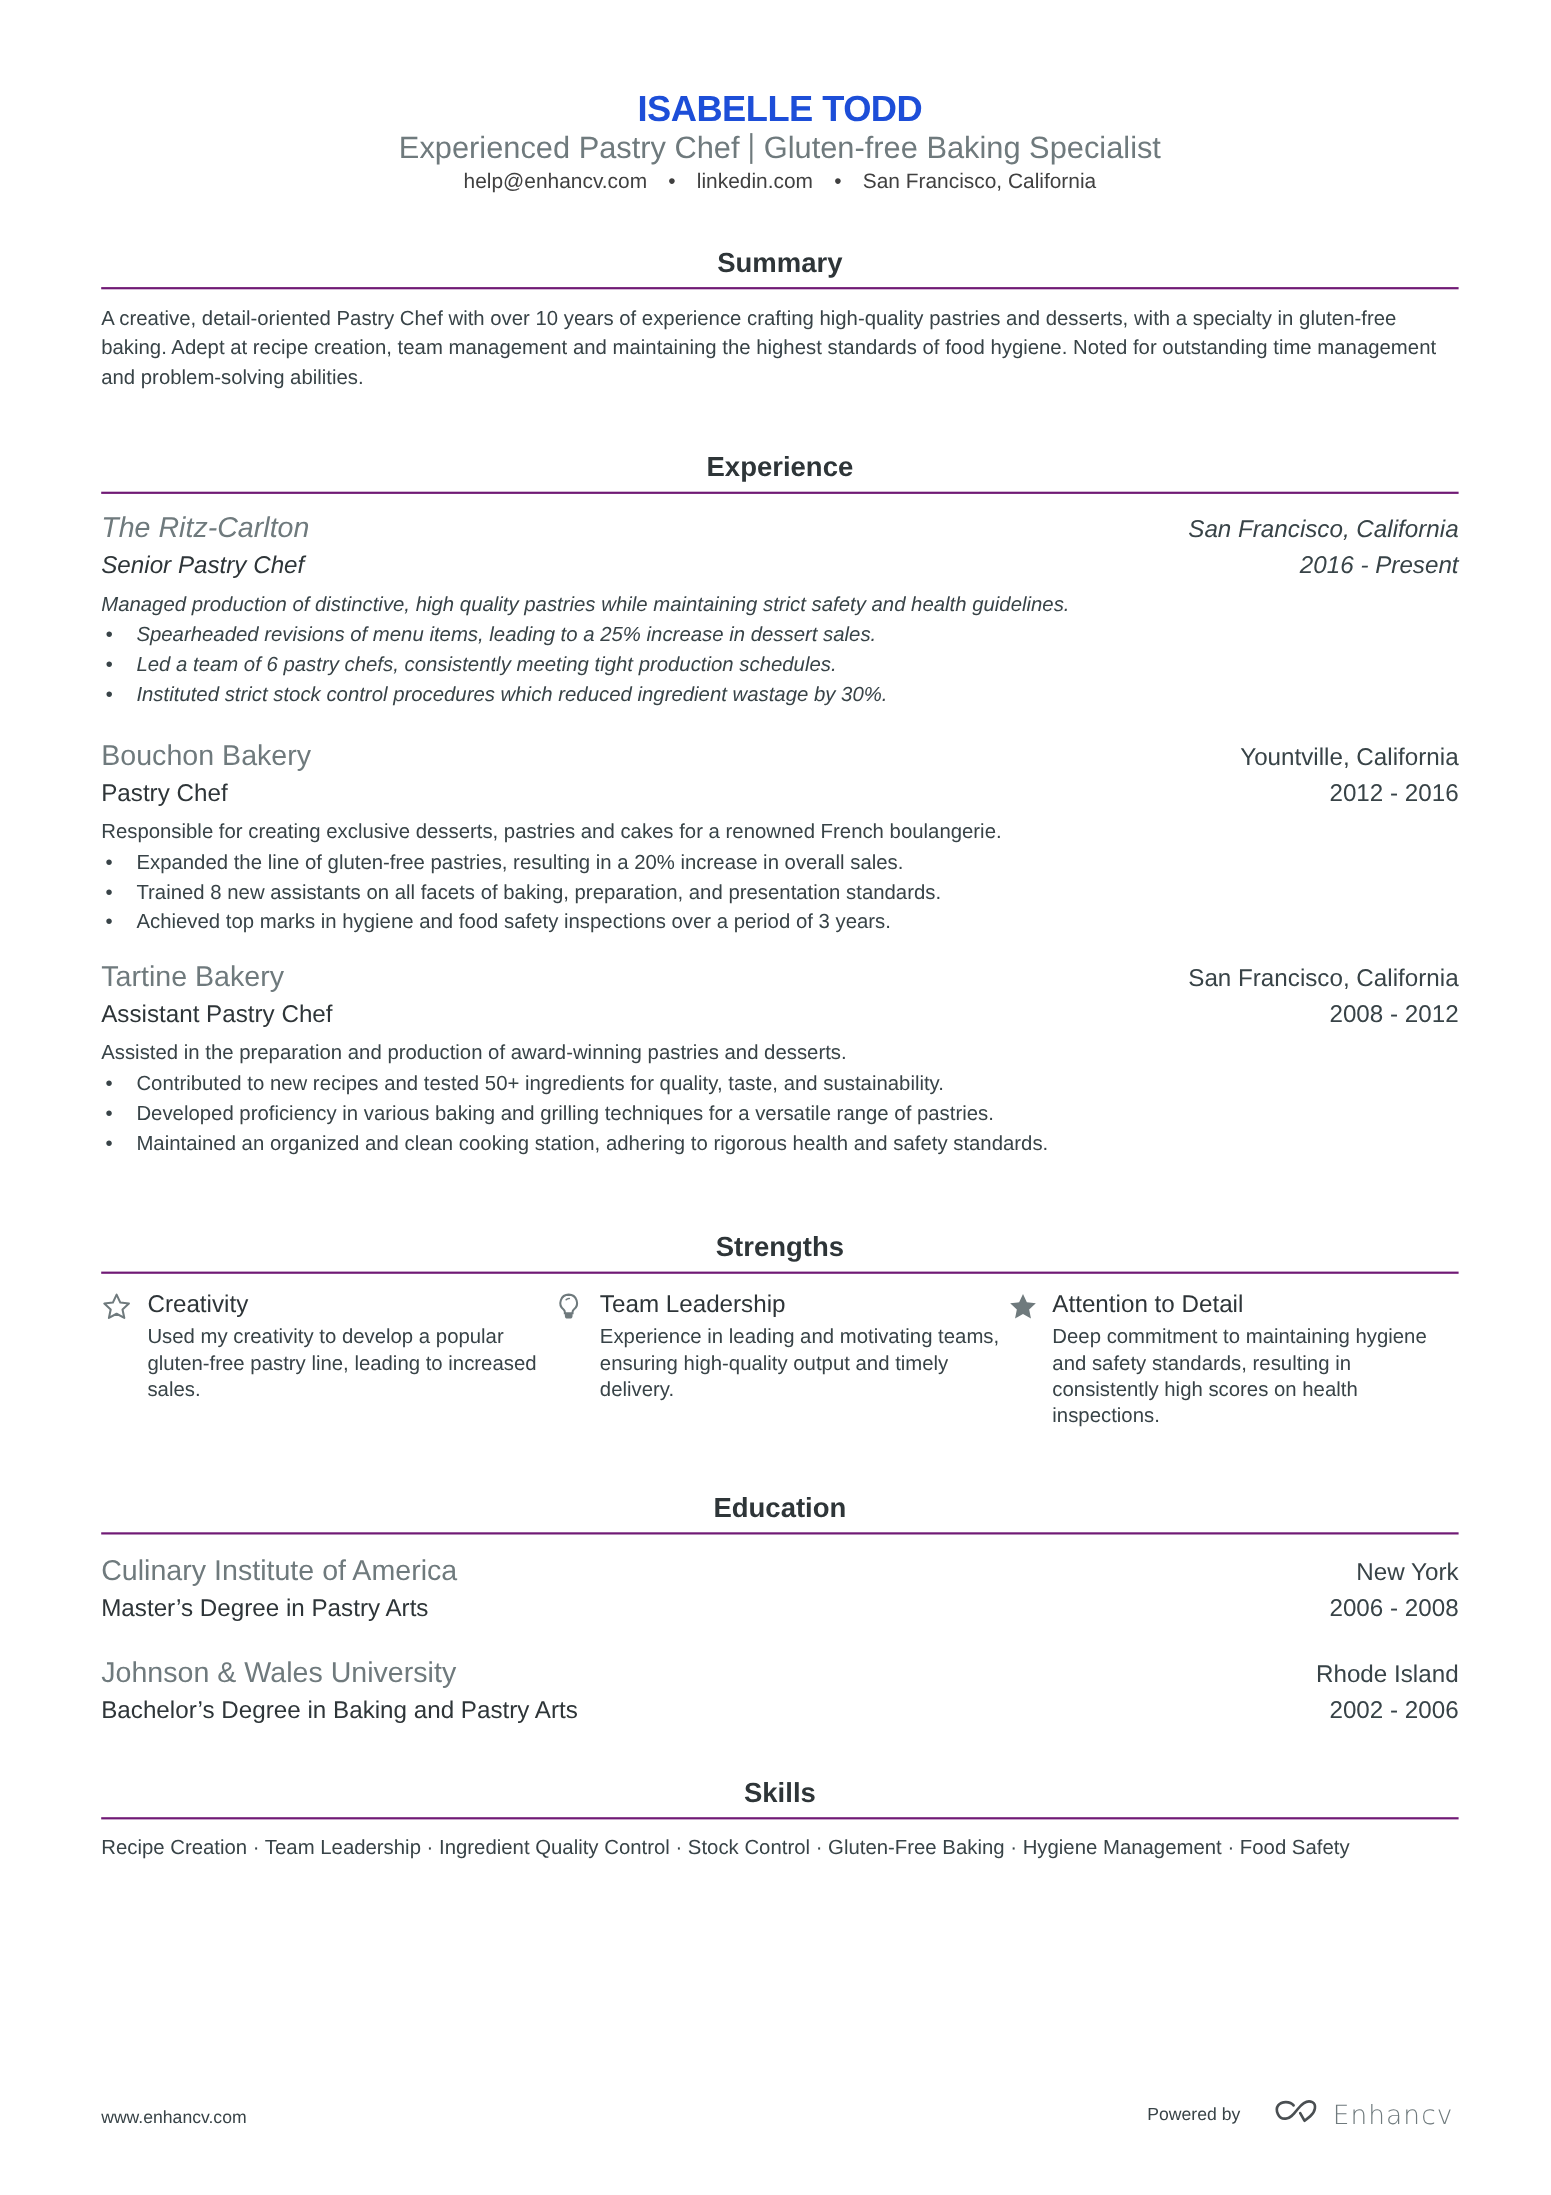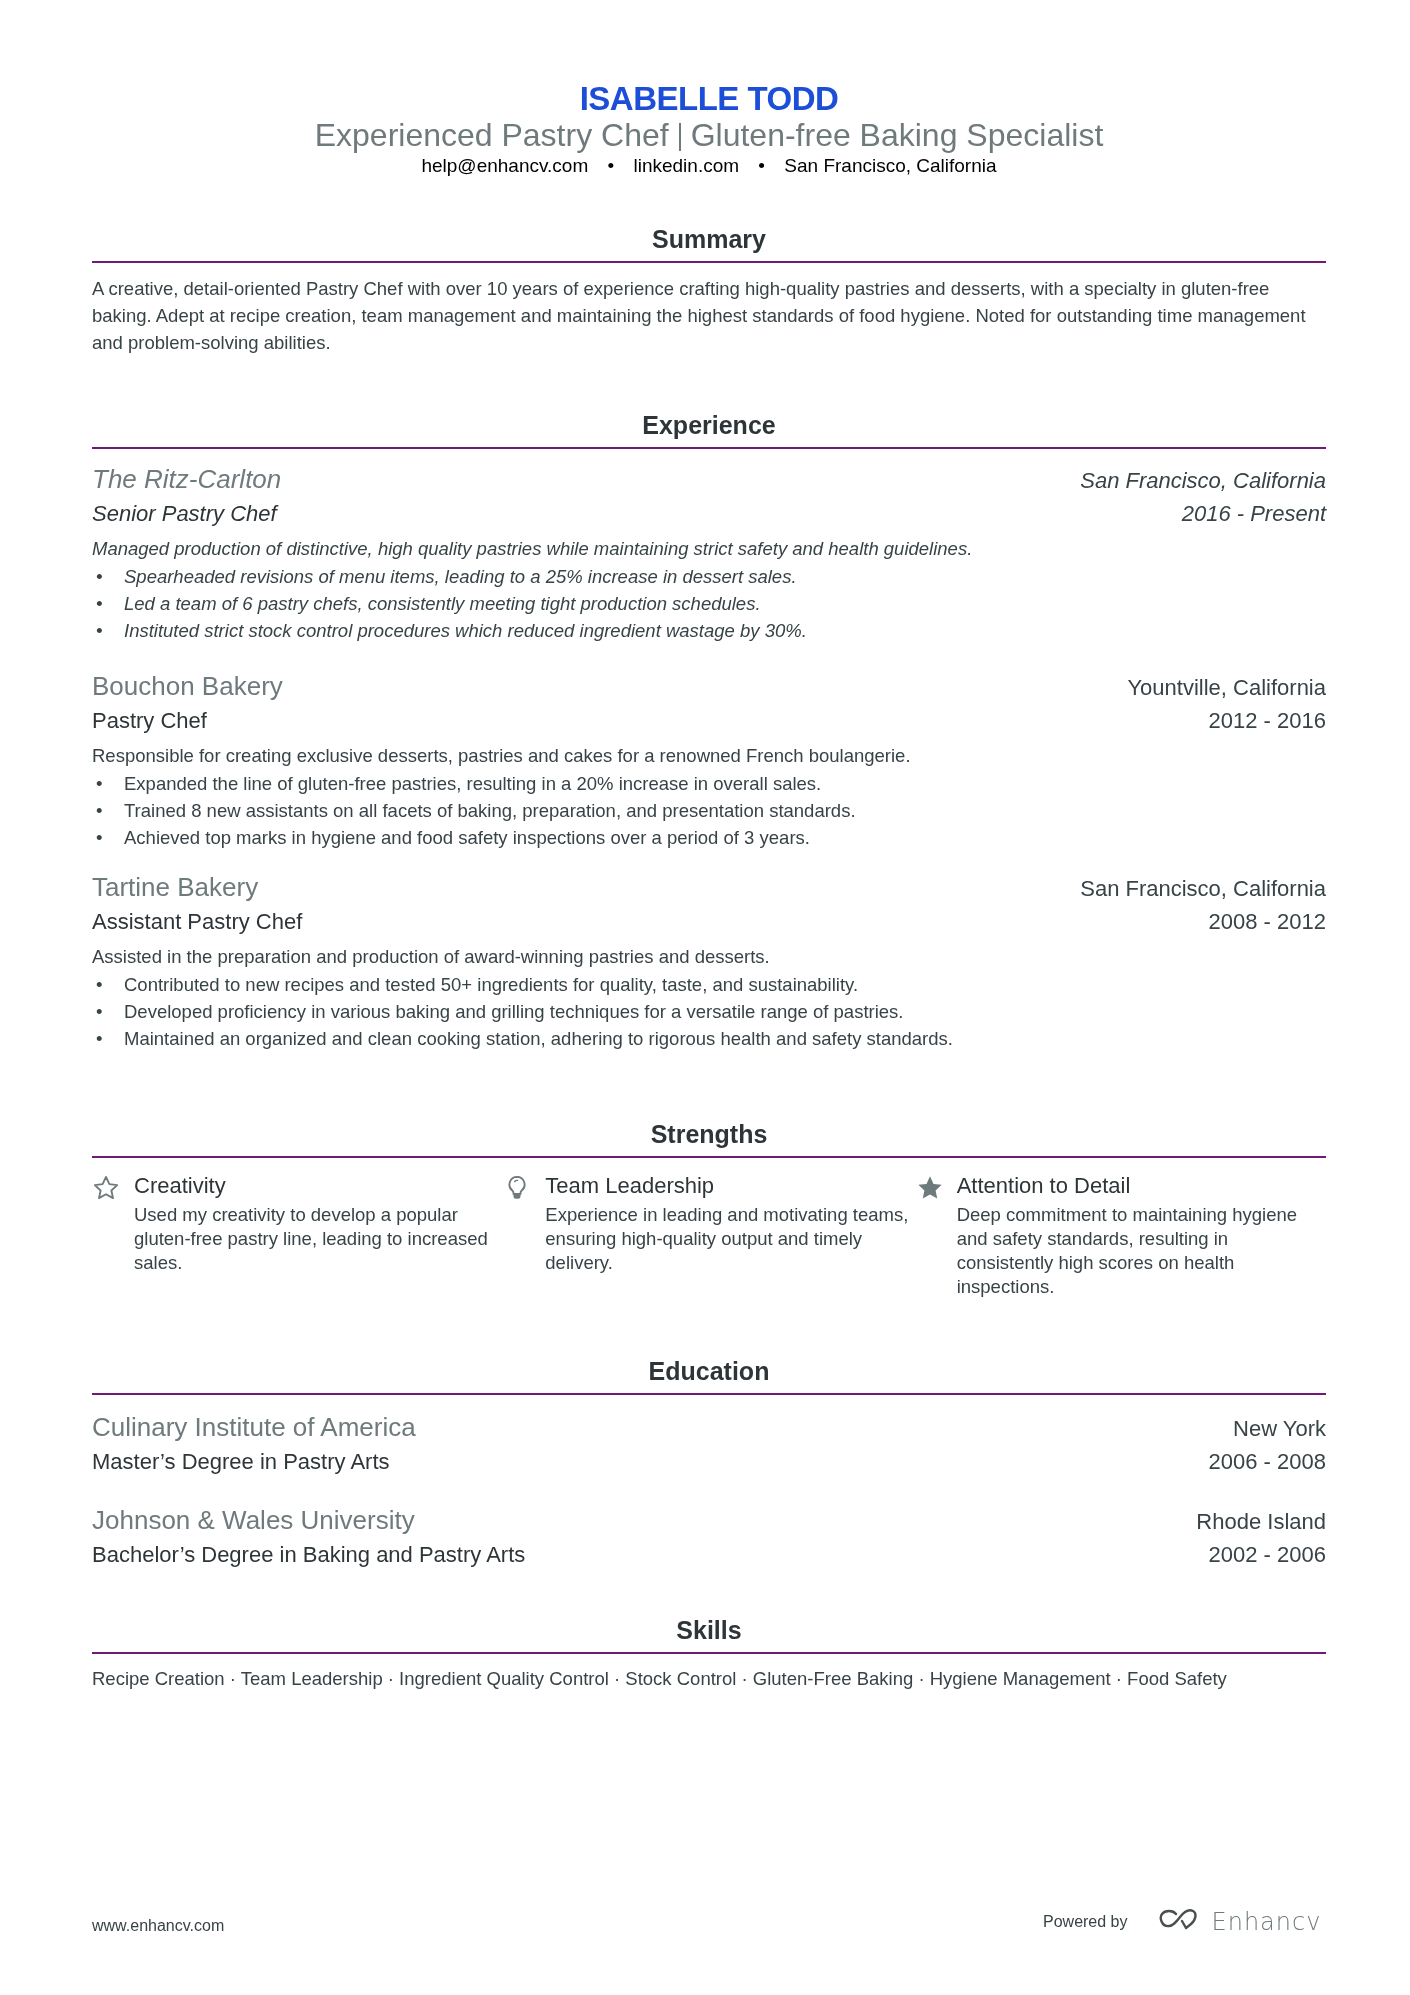--- a/index.html
+++ b/index.html
@@ -12,23 +12,23 @@
     }
     .page { position: absolute; left: 92px; top: 0; width: 1234px; }
 
     
     .header { text-align: center; padding-top: 79px; }
     .name {
       font-family: "Liberation Sans", sans-serif;
       font-weight: 700; font-size: 33px; color: #1d4ed8; letter-spacing: -0.5px;
       line-height: 40px;
     }
-    .headline { font-size: 32px; color: #6f7a7d; line-height: 34px; margin-top: -1px; }
+    .headline { font-size: 28px; color: #6f7a7d; line-height: 34px; margin-top: -1px; }
     .headline .sep { display: inline-block; width: 2px; height: 28px; background: #6f7a7d; vertical-align: -5px; margin: 0 10px; }
-    .contacts { font-size: 19px; color: #000000; line-height: 26px; margin-top: 1px; }
+    .contacts { font-size: 19px; color: #404040; line-height: 26px; margin-top: 1px; }
     .contacts .dot { margin: 0 14px; }
 
     
     .section-title {
       text-align: center; font-size: 25px; color: #2e3538;
       line-height: 32px; padding-bottom: 6px;
       border-bottom: 2px solid #701a75;
     }
     .summary-section { position: absolute; top: 223px; left: 0; width: 1234px; }
     .summary-text { font-size: 18.5px; line-height: 27px; color: #384347; margin-top: 12px; }

